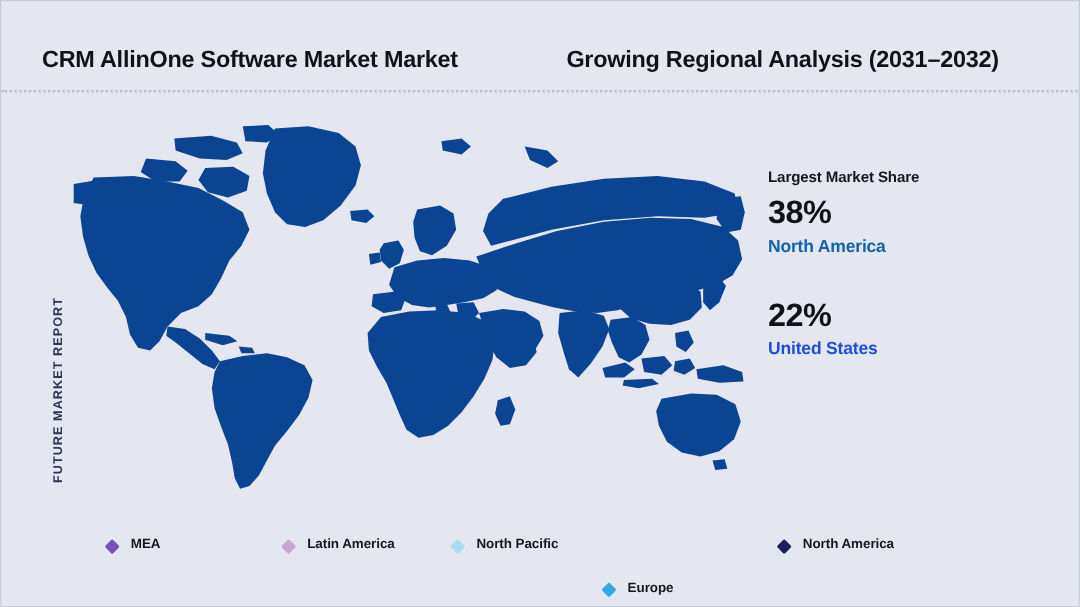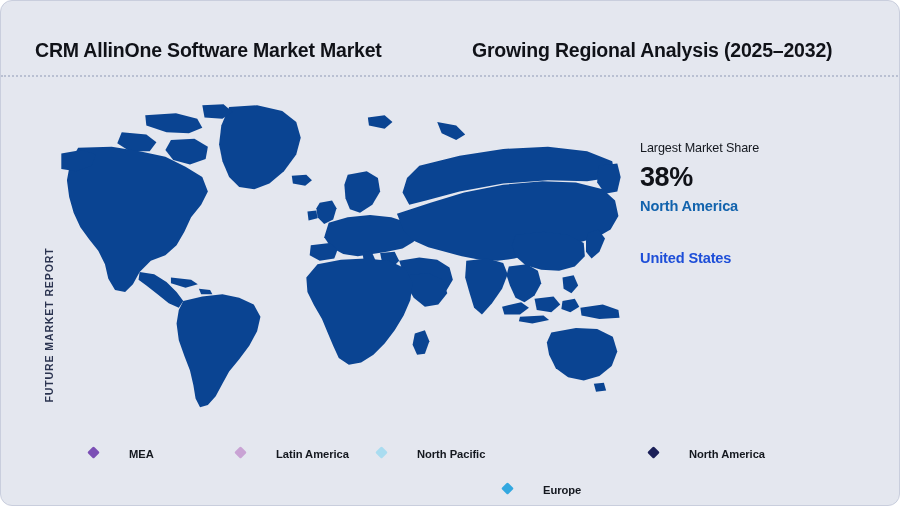--- a/index.html
+++ b/index.html
@@ -85,21 +85,21 @@
   
   #stats {
     position: absolute;
     left: 639px;
     top: 140px;
     width: 240px;
   }
   .stat-block { margin-bottom: 36px; }
   .stat-label {
     font-size: 12.6px;
-    font-weight: normal;
+    font-weight: bold;
     color: #14181f;
     margin-bottom: 9px;
     letter-spacing: -0.1px;
   }
   .stat-value {
     font-size: 27px;
     font-weight: bold;
     color: #101218;
     line-height: 1.02;
     letter-spacing: -0.4px;
@@ -116,47 +116,46 @@
   #legend {
     position: absolute;
     left: 88px;
     top: 447px;
     width: 700px;
     height: 20px;
   }
   .legend-item {
     position: absolute;
     display: flex;
-    align-items: flex-start;
-    white-space: nowrap;
-    gap: 20px;
+    align-items: flex-end;
+    white-space: nowrap;
   }
   .legend-marker {
     width: 9px;
     height: 9px;
     transform: rotate(45deg);
     border-radius: 1.5px;
     margin-right: 11px;
     flex: 0 0 auto;
   }
   .legend-text {
     font-size: 11.2px;
     font-weight: bold;
     color: #14181f;
     letter-spacing: -0.05px;
   }
 </style>
 </head>
 <body>
 
-<div id="canvas" style="background: rgb(228, 231, 239); border-radius: 12px;">
+<div id="canvas" style="background: rgb(228, 231, 239);">
 
   <div id="header">
     <div id="title-left" style="color: rgb(16, 18, 24);">CRM AllinOne Software Market Market</div>
-    <div id="title-right" style="color: rgb(16, 18, 24);">Growing Regional Analysis (2025–2032)</div>
+    <div id="title-right" style="color: rgb(16, 18, 24);">Growing Regional Analysis (2031–2032)</div>
     <div id="header-divider" style="border-top-color: rgb(185, 192, 210);"></div>
   </div>
 
   <div id="brand-vertical">FUTURE MARKET REPORT</div>
 
   <div id="map-wrap">
     <svg viewBox="0 0 1000 590" preserveAspectRatio="xMidYMid meet">
       <g id="map-shapes" fill="#0a4492" stroke="none">
 
         <path d="M300 25 L350 22 L395 32 L420 52 L428 80 L420 110 L398 140 L372 162 L345 172 L318 168 L300 150 L288 122 L282 92 L286 58 Z"></path>
@@ -234,20 +233,21 @@
 
   <div id="stats">
 
     <div class="stat-block">
       <div class="stat-label">Largest Market Share</div>
       <div class="stat-value" style="color: rgb(16, 18, 24);">38%</div>
       <div class="stat-region" style="color: rgb(18, 99, 173);">North America</div>
     </div>
 
     <div class="stat-block">
+      <div class="stat-value" style="color: rgb(16, 18, 24);">22%</div>
       <div class="stat-region" style="color: #1d4ed8;">United States</div>
     </div>
 
   </div>
 
   <div id="legend">
 
     <div class="legend-item" style="left:0px;">
       <span class="legend-marker" style="background: rgb(123, 79, 181);"></span>
       <span class="legend-text">MEA</span>

